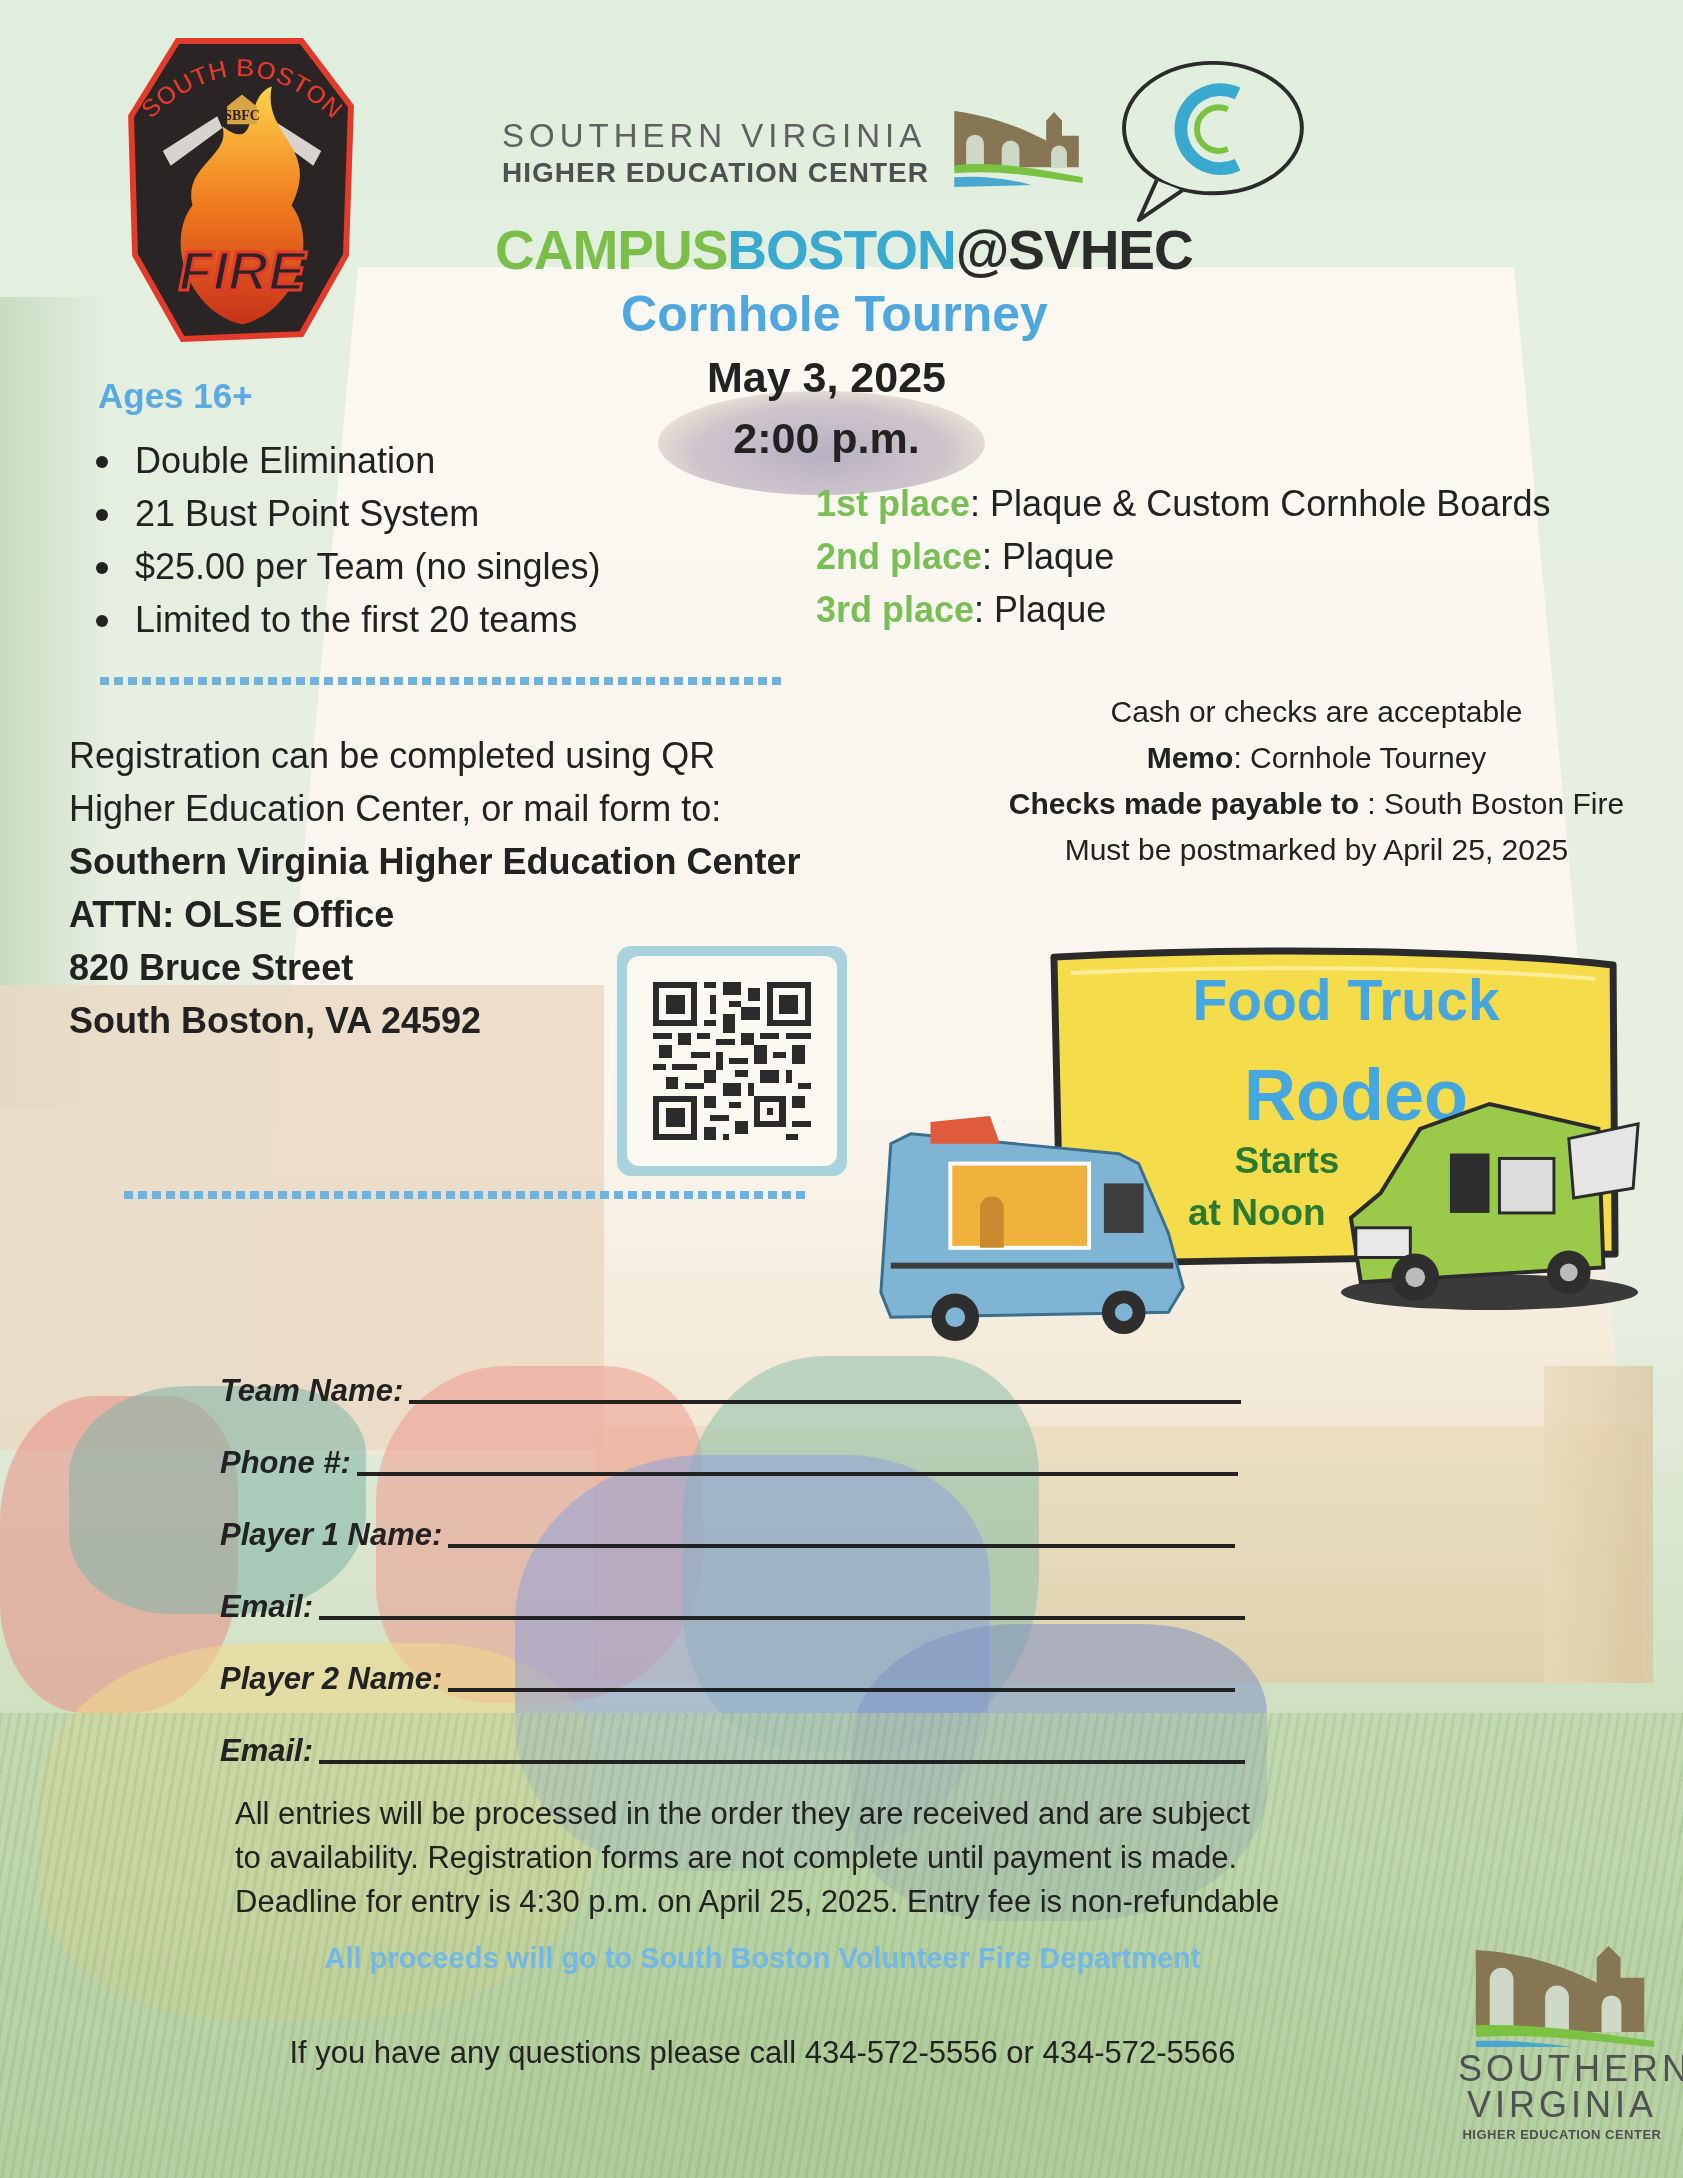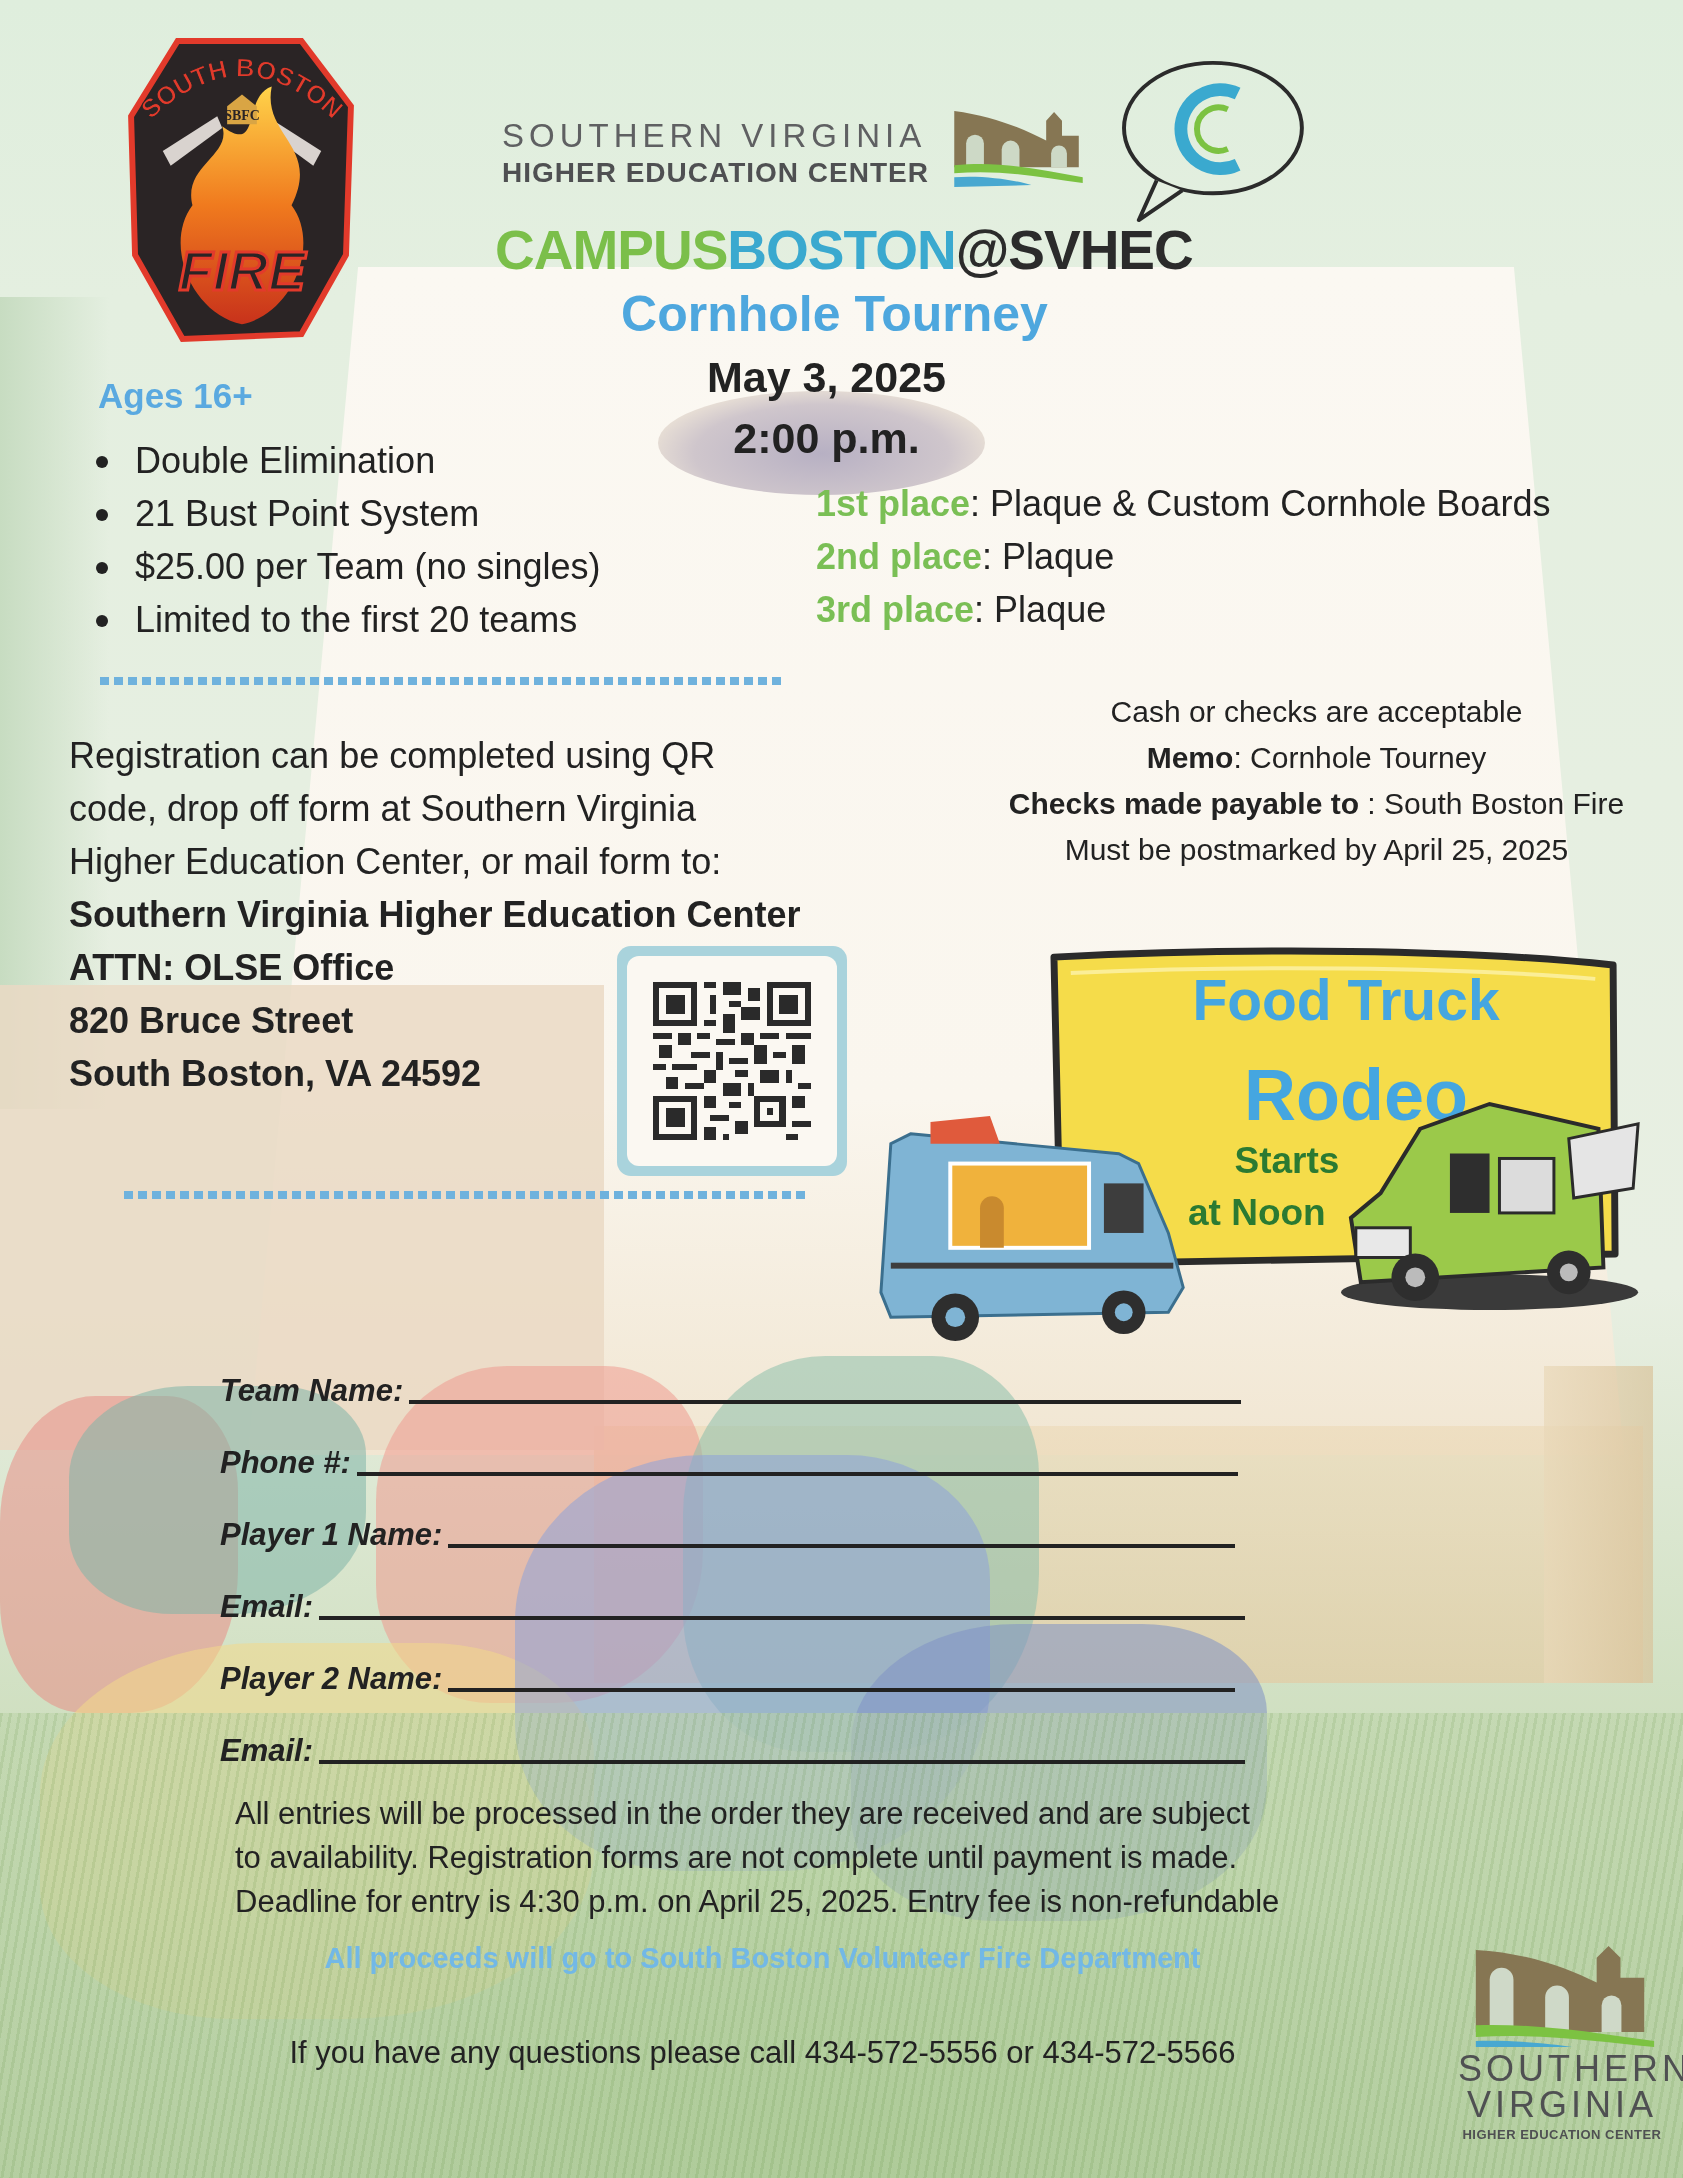--- a/index.html
+++ b/index.html
@@ -171,21 +171,20 @@
 
 <div class="abs payment">
   <div>Cash or checks are acceptable</div>
   <div><b>Memo</b><span>: Cornhole Tourney</span></div>
   <div><b>Checks made payable to</b><span> : South Boston Fire</span></div>
   <div>Must be postmarked by April 25, 2025</div>
 </div>
 
 <div class="abs reg">
   <div>Registration can be completed using QR</div>
-  <div>code, drop off form at Southern Virginia</div>
   <div>Higher Education Center, or mail form to:</div>
   <div class="bold">Southern Virginia Higher Education Center</div>
   <div class="bold">ATTN: OLSE Office</div>
   <div class="bold">820 Bruce Street</div>
   <div class="bold">South Boston, VA 24592</div>
 </div>
 
 <div class="abs qr-frame">
   <div class="qr-inner">
     <svg width="158" height="162" viewBox="0 0 25 25" shape-rendering="crispEdges">

